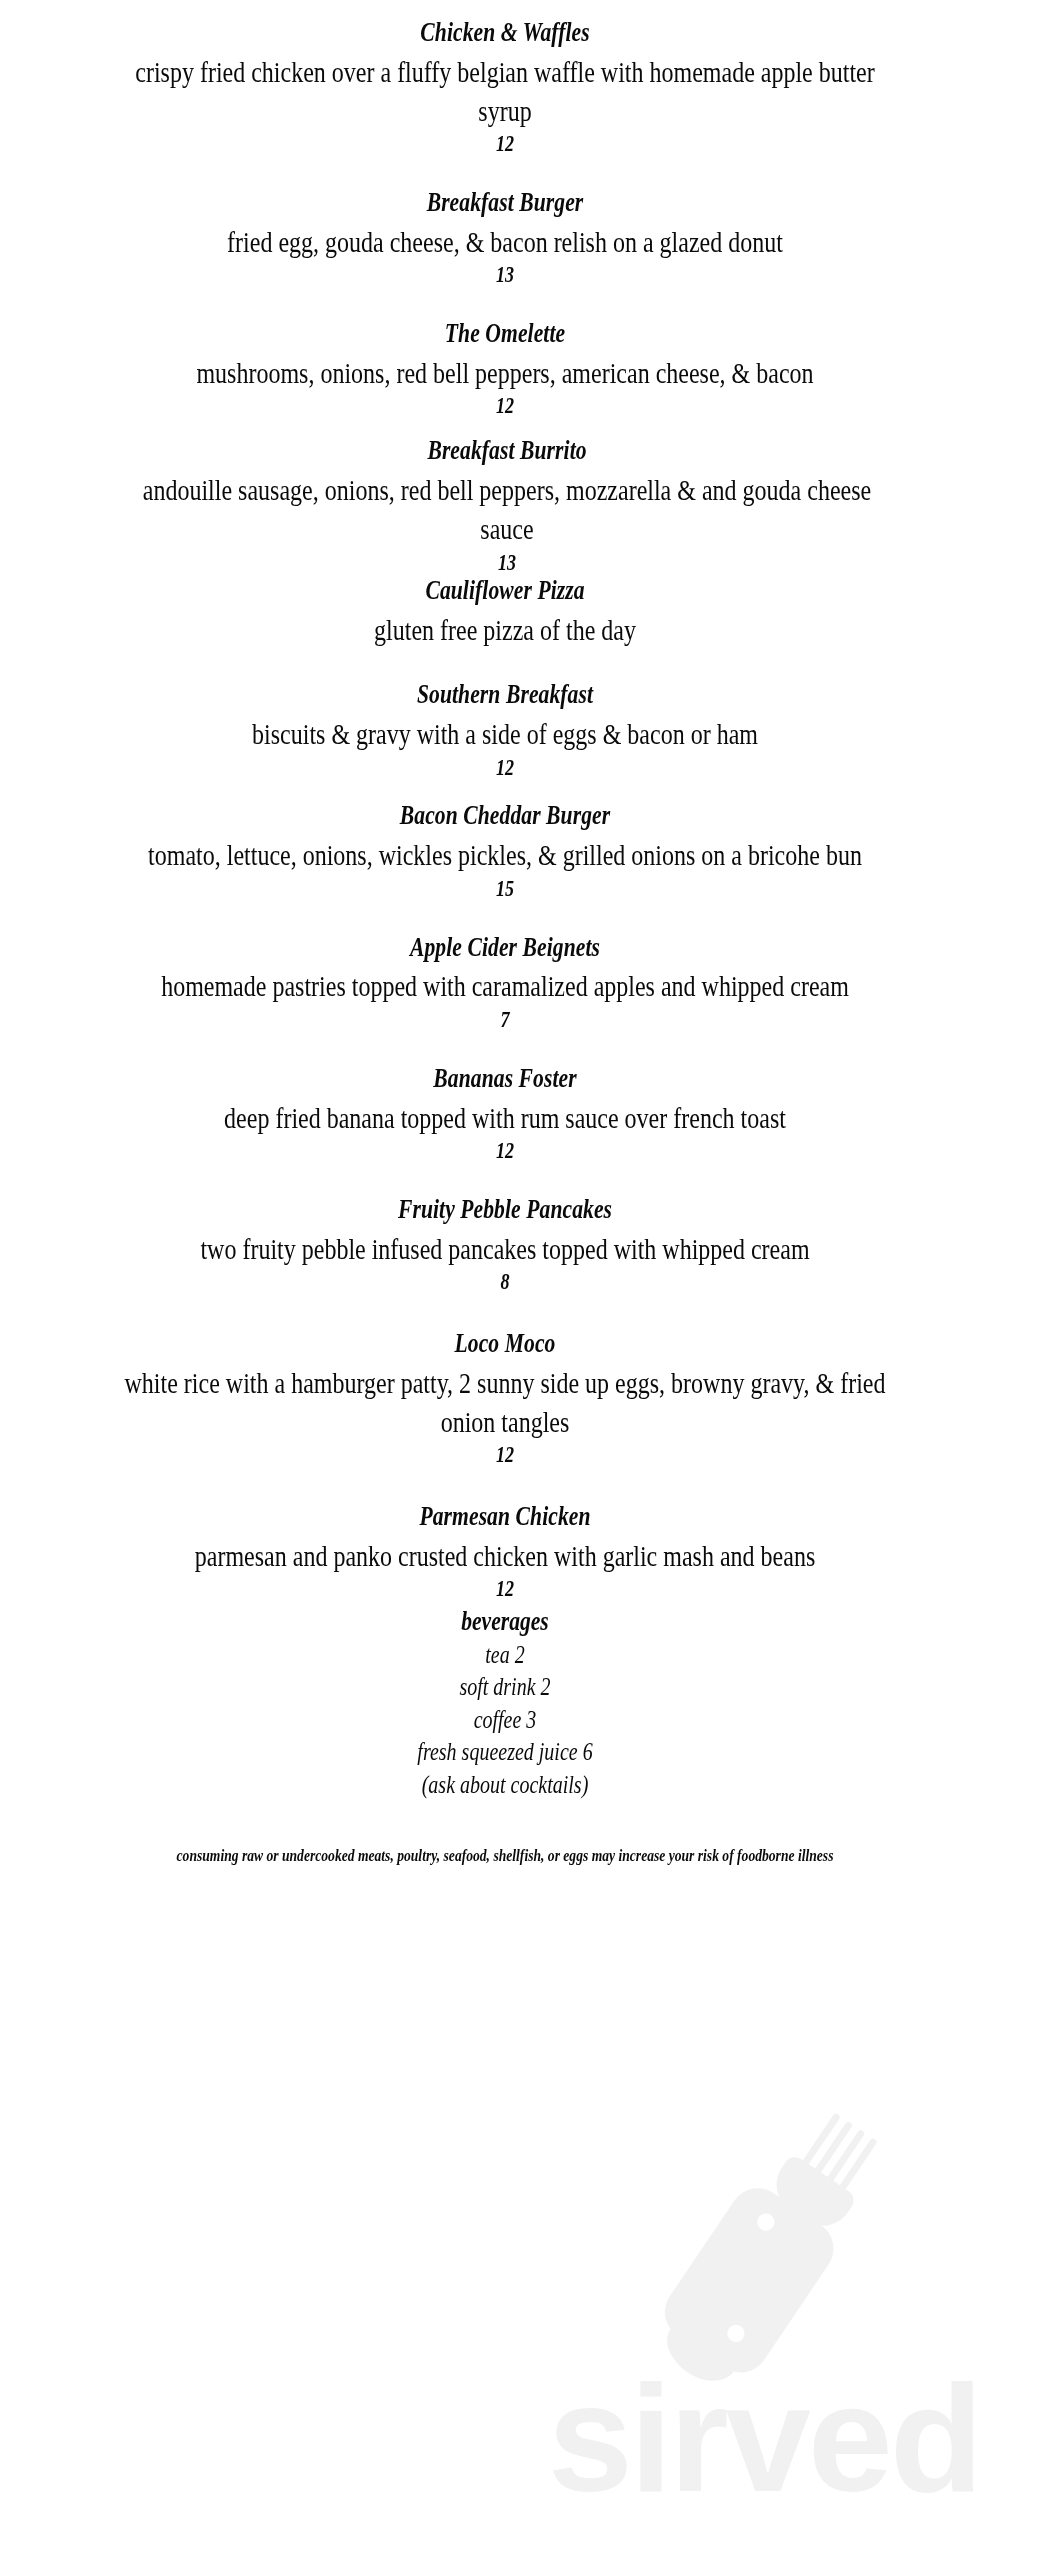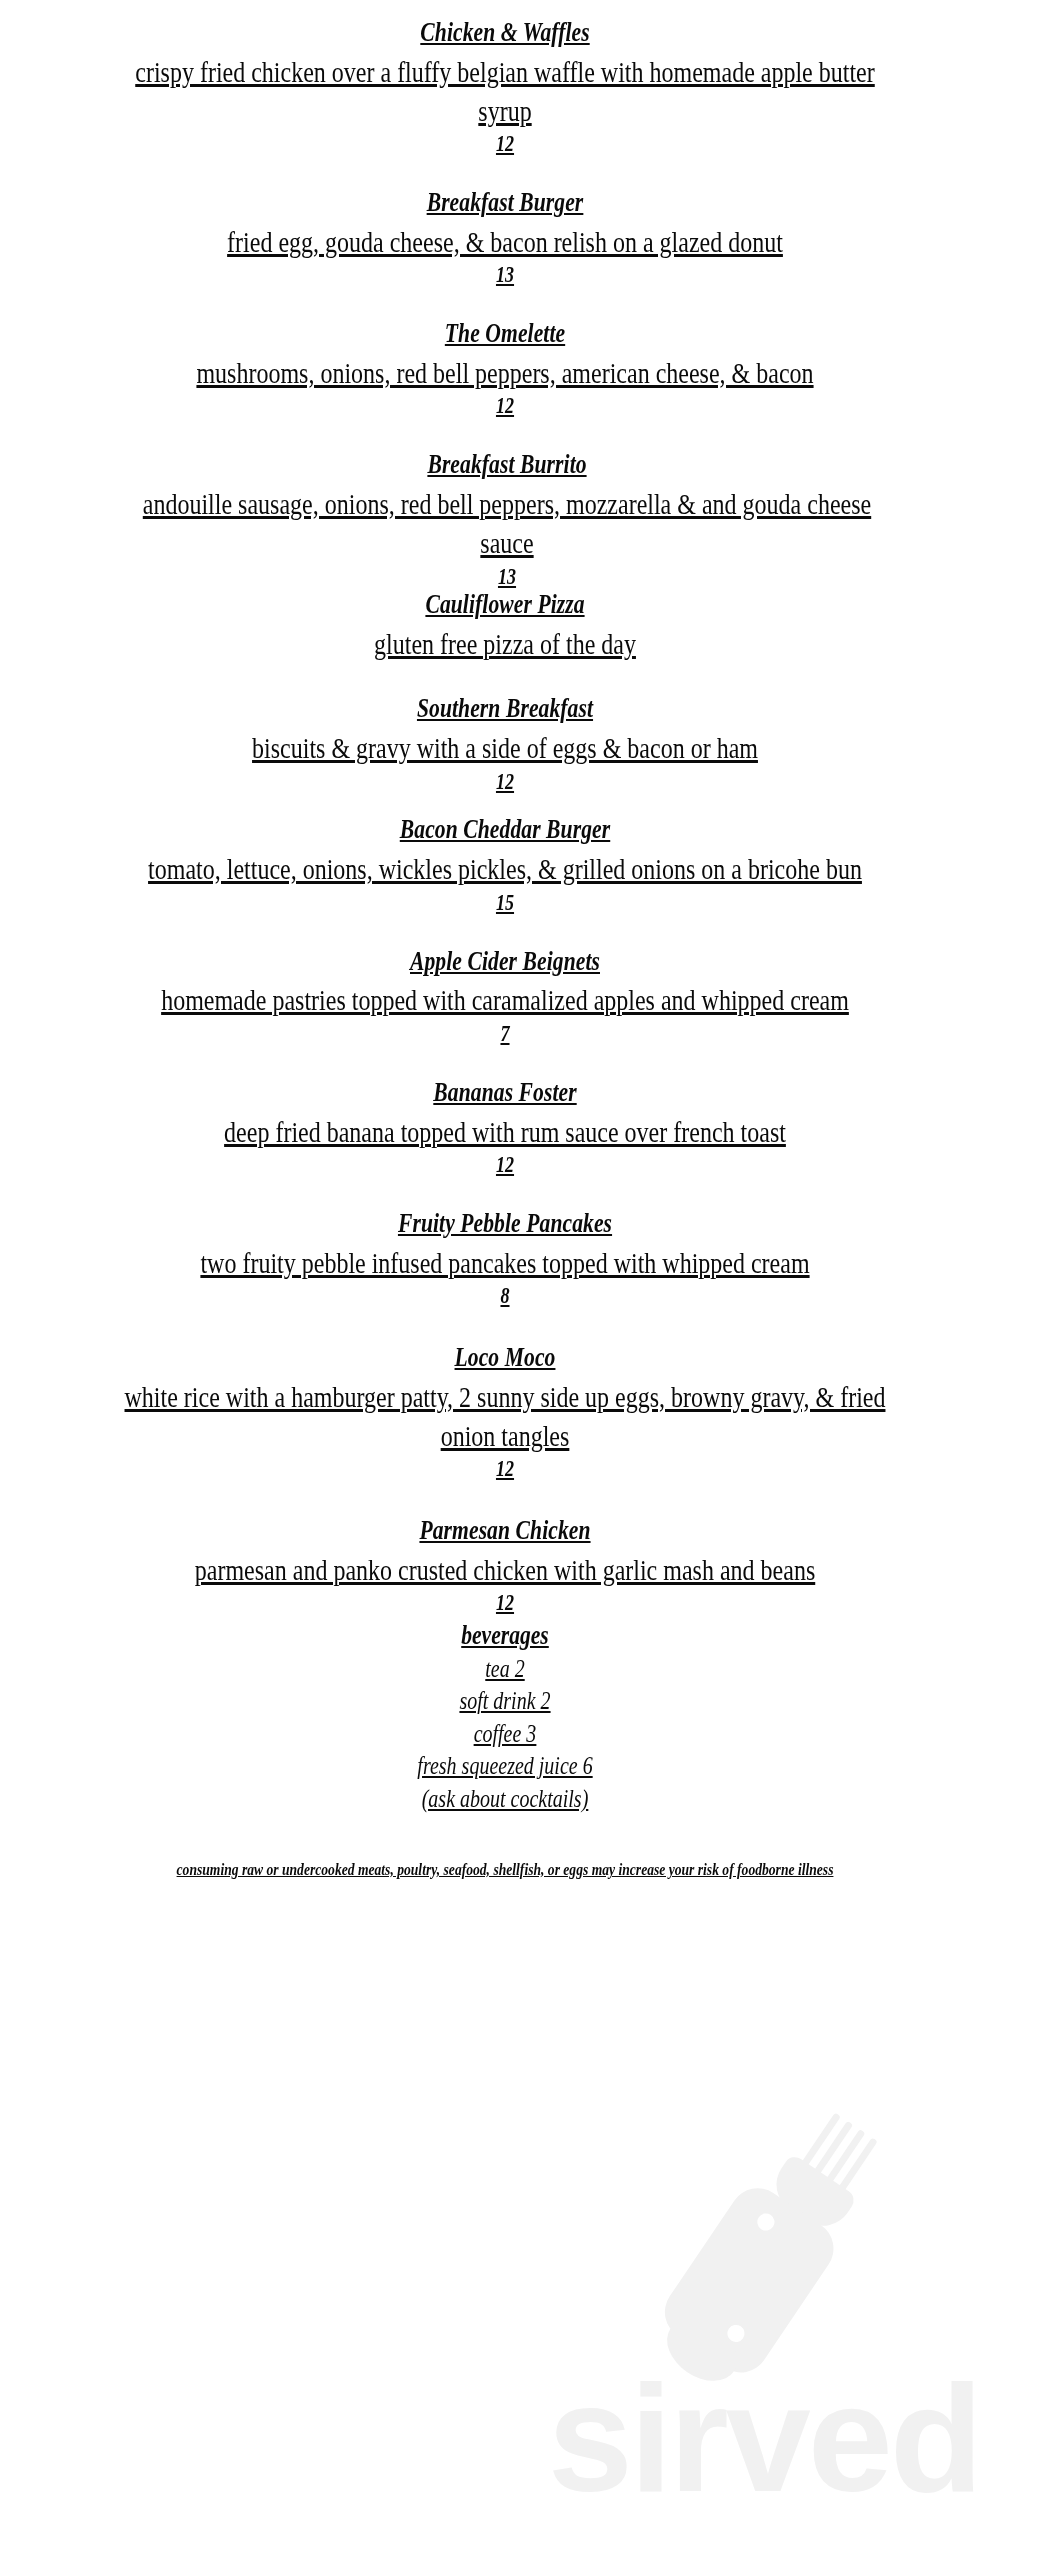--- a/index.html
+++ b/index.html
@@ -49,21 +49,20 @@
     user-select: none;
   }
 
   
   #menu {
     position: relative;
     z-index: 1;
     width: 1010px;
     padding: 0;
     box-sizing: border-box;
-    text-decoration: underline;
   }
 
   .menu-item {
     text-align: center;
     padding: 0 17px;
     box-sizing: border-box;
   }
 
   .item-name {
     font-family: "Liberation Serif", "DejaVu Serif", serif;
@@ -181,21 +180,21 @@
     <div class="item-desc">fried egg, gouda cheese, &amp; bacon relish on a glazed donut</div>
     <div class="item-price">13</div>
   </div>
 
   <div class="menu-item" style="margin-top:30px;">
     <div class="item-name">The Omelette</div>
     <div class="item-desc">mushrooms, onions, red bell peppers, american cheese, &amp; bacon</div>
     <div class="item-price">12</div>
   </div>
 
-  <div class="menu-item" style="margin-top:30px;padding-left:21px;">
+  <div class="menu-item" style="margin-top:16px;padding-left:21px;">
     <div class="item-name">Breakfast Burrito</div>
     <div class="item-desc">andouille sausage, onions, red bell peppers, mozzarella &amp; and gouda cheese sauce</div>
     <div class="item-price">13</div>
   </div>
 
   <div class="menu-item" style="">
     <div class="item-name">Cauliflower Pizza</div>
     <div class="item-desc">gluten free pizza of the day</div>
     <div class="item-price"></div>
   </div>

